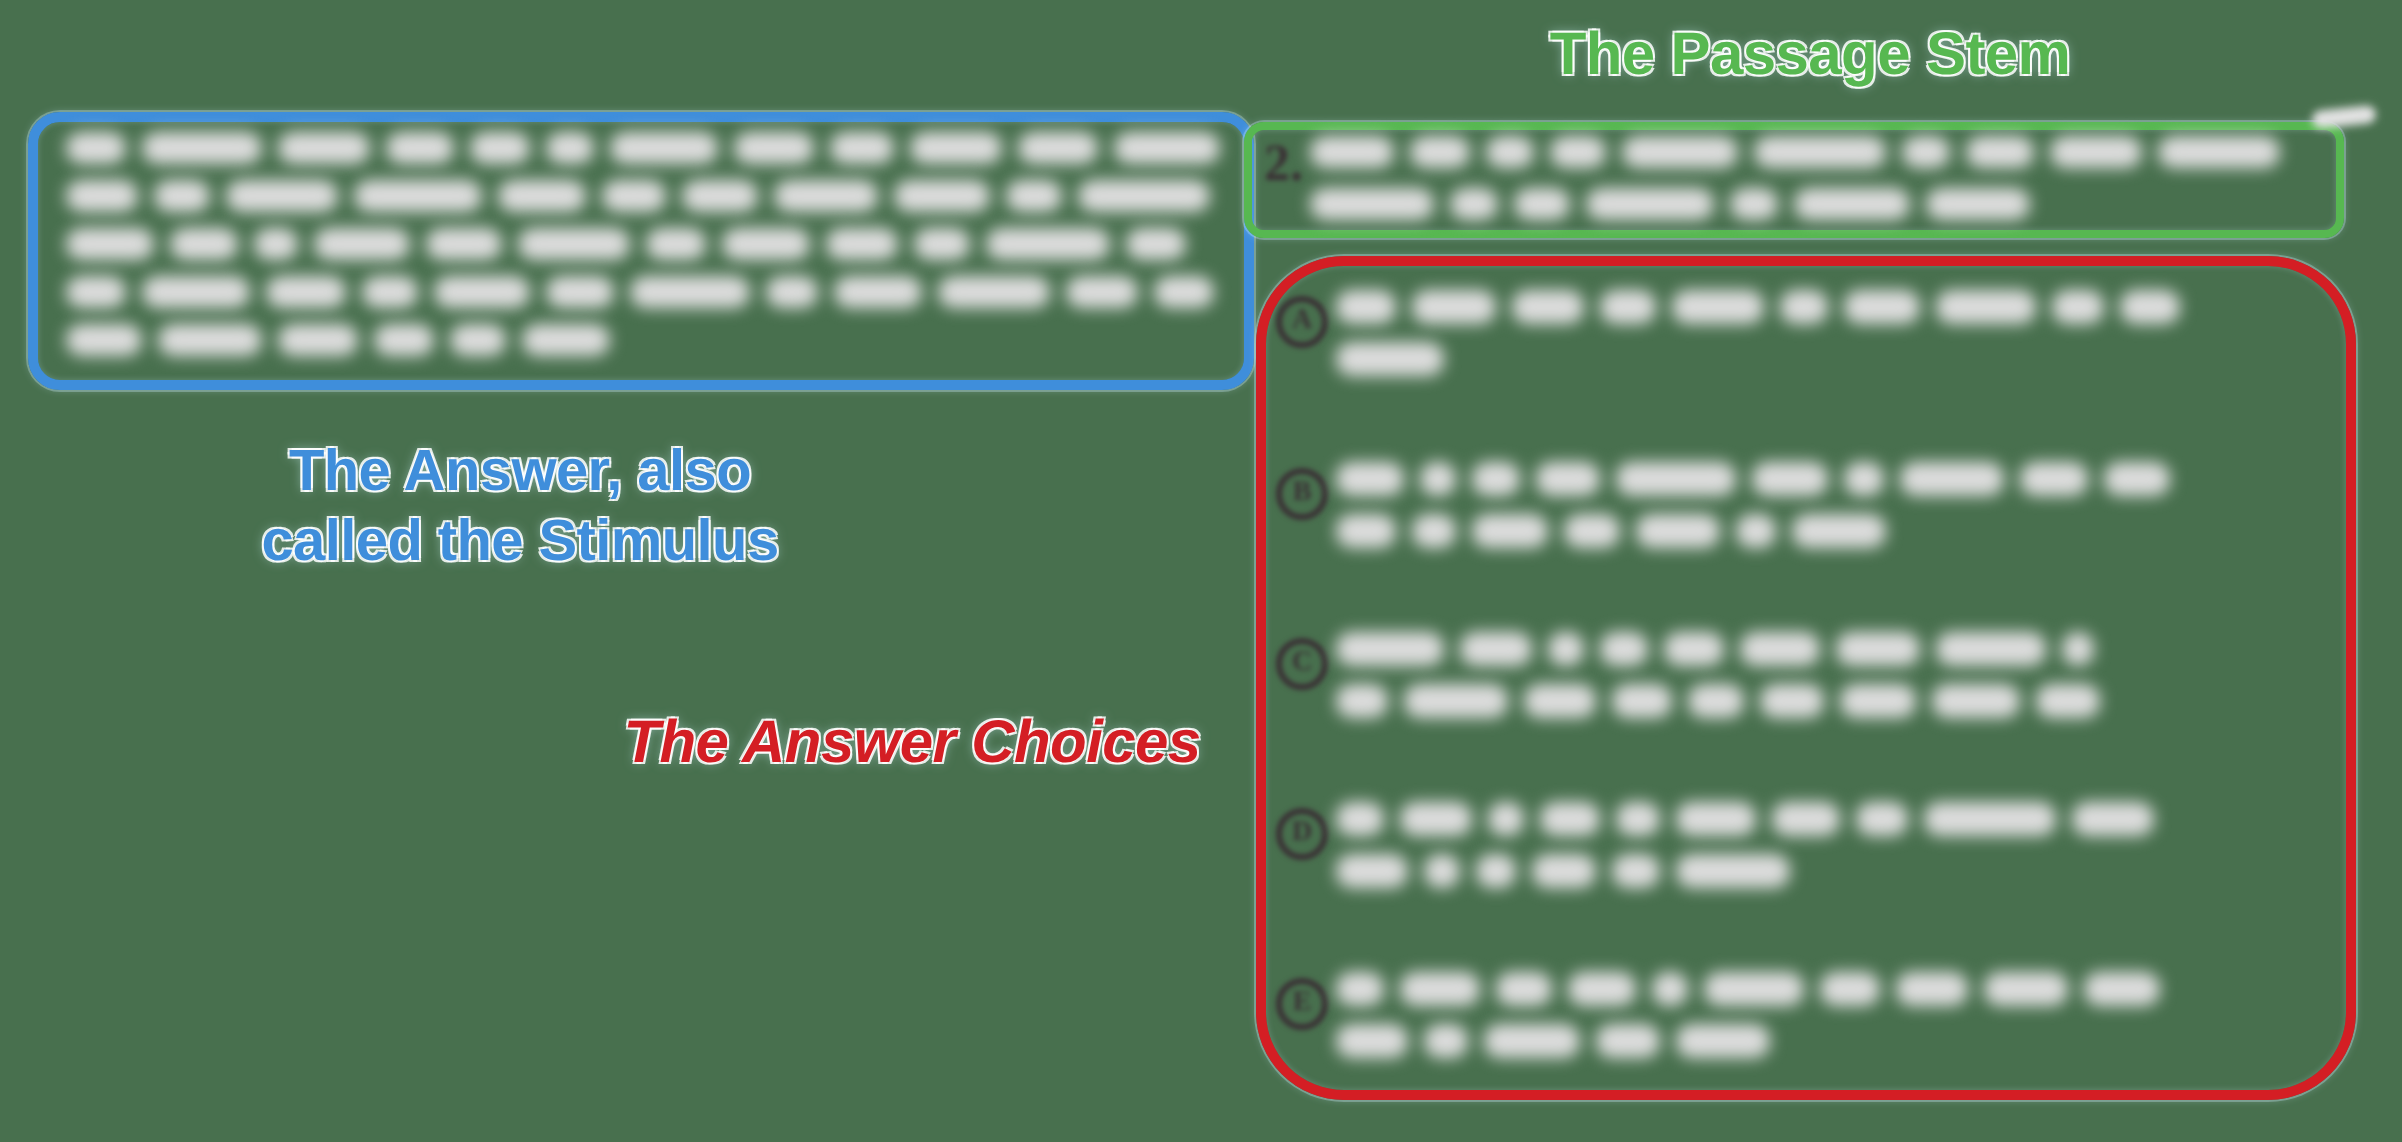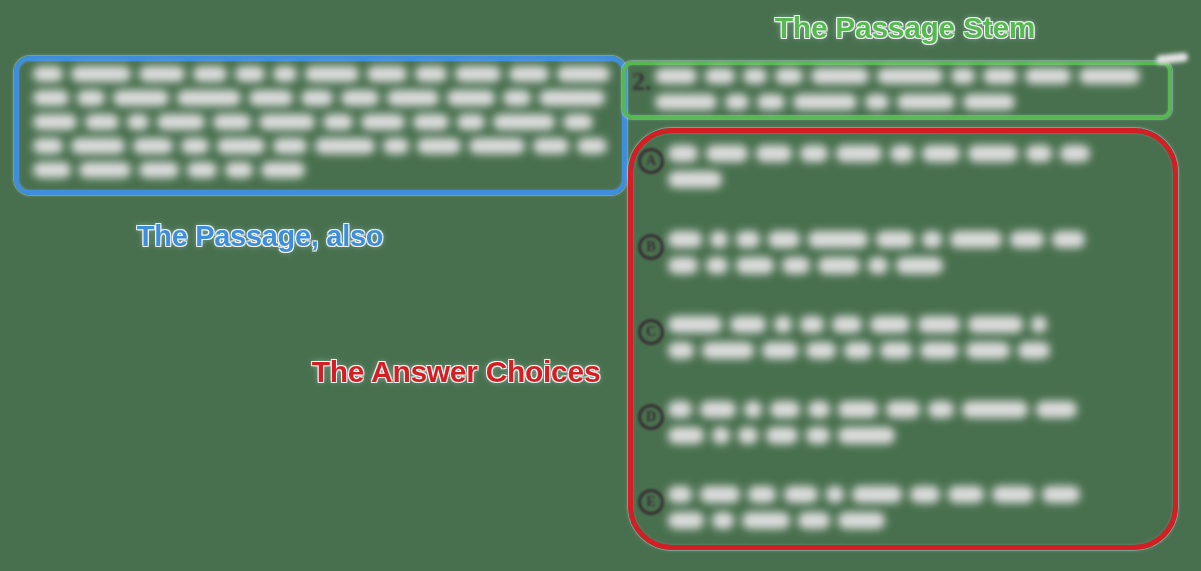--- a/index.html
+++ b/index.html
@@ -42,21 +42,21 @@
   .choice-lines { margin-left:4px; }
 
   .label { position:absolute; font-weight:bold; font-size:30px;
            text-align:center; letter-spacing:-0.3px;
            text-shadow:-1px -1px 0 rgba(255,255,255,.85), 1px -1px 0 rgba(255,255,255,.85),
                        -1px 1px 0 rgba(255,255,255,.85), 1px 1px 0 rgba(255,255,255,.85),
                        0 0 6px rgba(205,245,255,.55); }
   .label-stem    { left:655px; top:11px;  width:500px; color:var(--green); }
   .label-passage { left:60px;  top:219px; width:400px; color:var(--blue);
                    font-size:29px; line-height:35px; }
-  .label-answers { left:256px; top:355px; width:400px; color:var(--red); }
+  .label-answers { left:256px; top:355px; width:400px; color:var(--red);font-style:italic; }
 
   .smudge { position:absolute; left:1156px; top:54px; width:32px; height:9px;
             background:#e2e2e2; border-radius:5px; filter:blur(2px);
             transform:rotate(-6deg); }
 </style>
 </head>
 <body>
 
 <div class="canvas">
 
@@ -286,18 +286,19 @@
             <span class="blur-word" style="width: 48px;"></span>
             <span class="blur-word" style="width: 32px;"></span>
             <span class="blur-word" style="width: 47px;"></span>
           </div>
         </div>
     </div>
 
   </div>
 
   <div class="label label-passage">
-    <div>The Passage, also</div>
+    <div>The Answer, also</div>
+    <div>called the Stimulus</div>
   </div>
 
   <div class="label label-answers">The Answer Choices</div>
 
 </div>
 
 </body></html>

